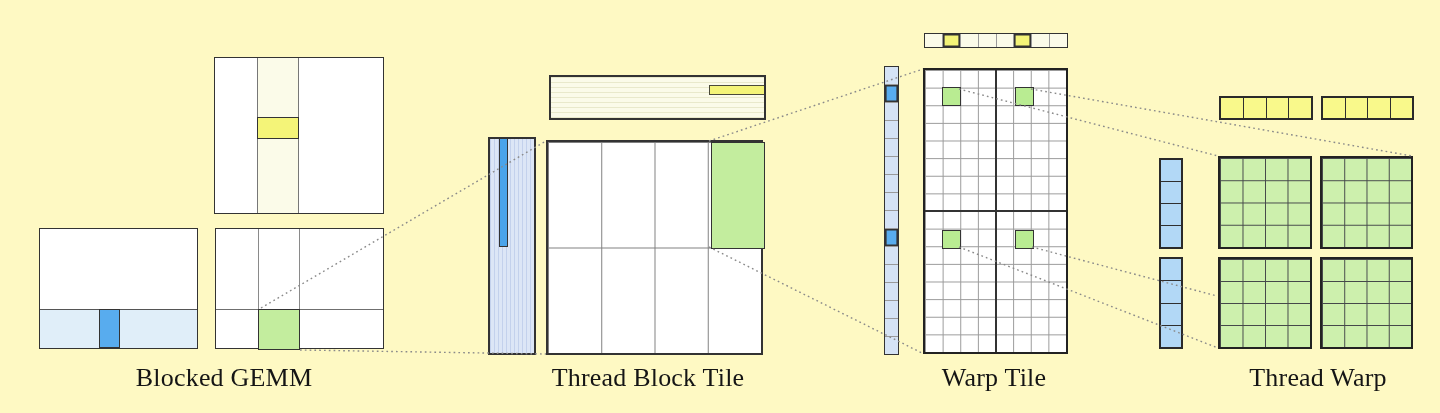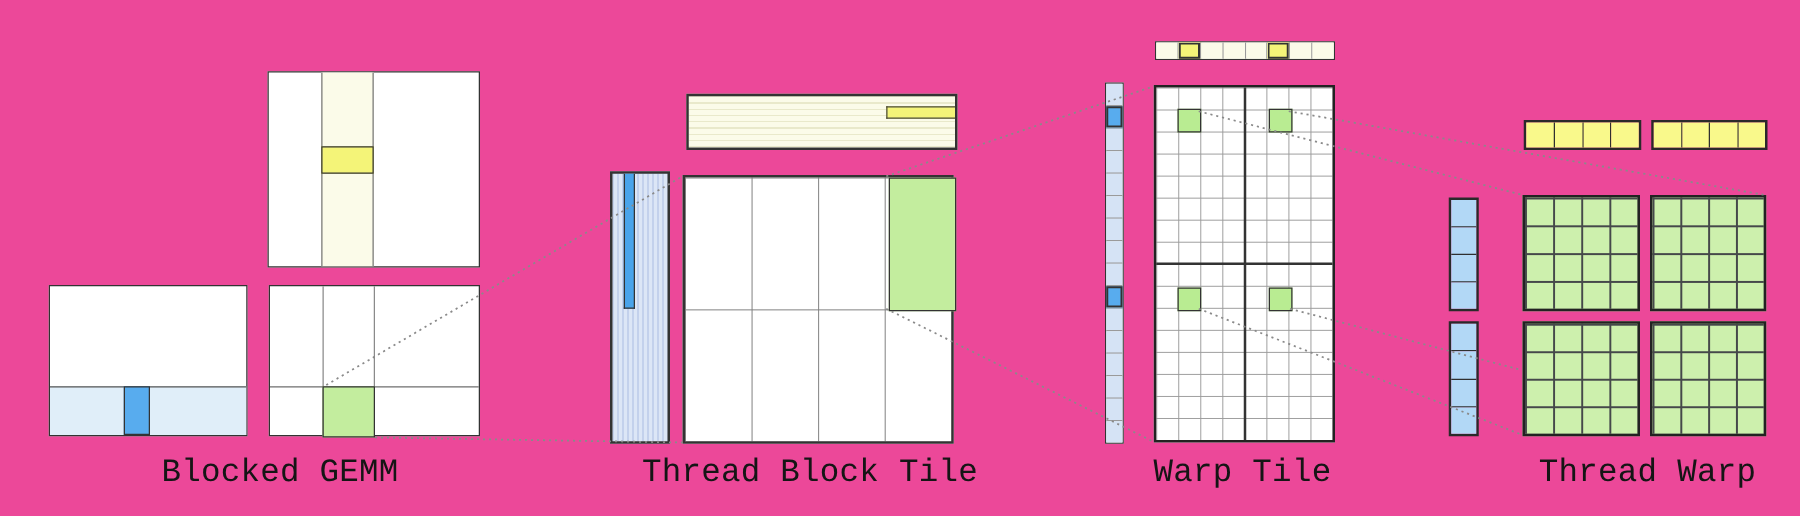--- a/index.html
+++ b/index.html
@@ -1,18 +1,18 @@
 <!DOCTYPE html>
 <html><head>
 <meta charset="utf-8">
 <style>
   html,body{margin:0;padding:0;background:#ffffff;}
   .canvas{
-    position:relative;width:1440px;height:413px;background:#ec4899;overflow:hidden;
-    font-family:Liberation Mono, monospace;
+    position:relative;width:1440px;height:413px;background:#fef9c3;overflow:hidden;
+    font-family:Liberation Serif, serif;
   }
   .abs{position:absolute;box-sizing:border-box;}
   
   .matrix{background:#fff;border:1.6px solid #333;}
   .thin-v{position:absolute;top:0;bottom:0;width:1px;background:#8a8a8a;}
   .thin-h{position:absolute;left:0;right:0;height:1px;background:#8a8a8a;}
   .hl{border:1.6px solid #333;}
   
   .figlabel{
     position:absolute;top:363px;transform:translateX(-50%);

